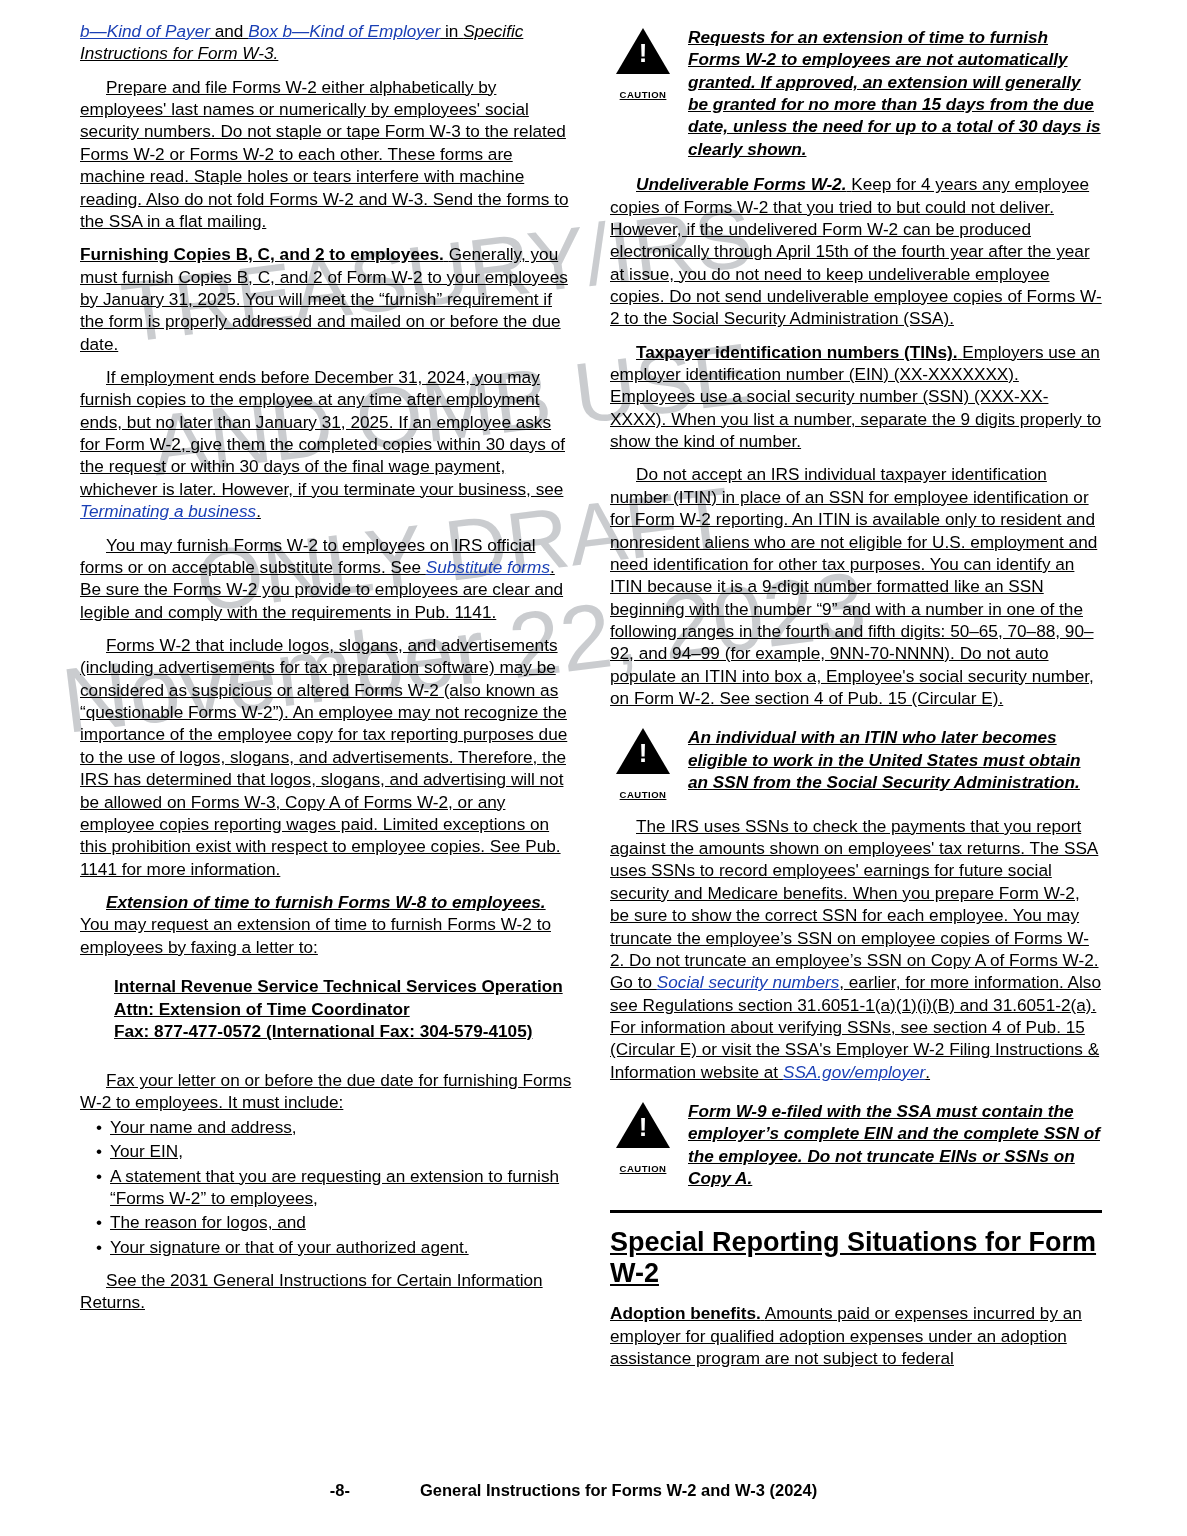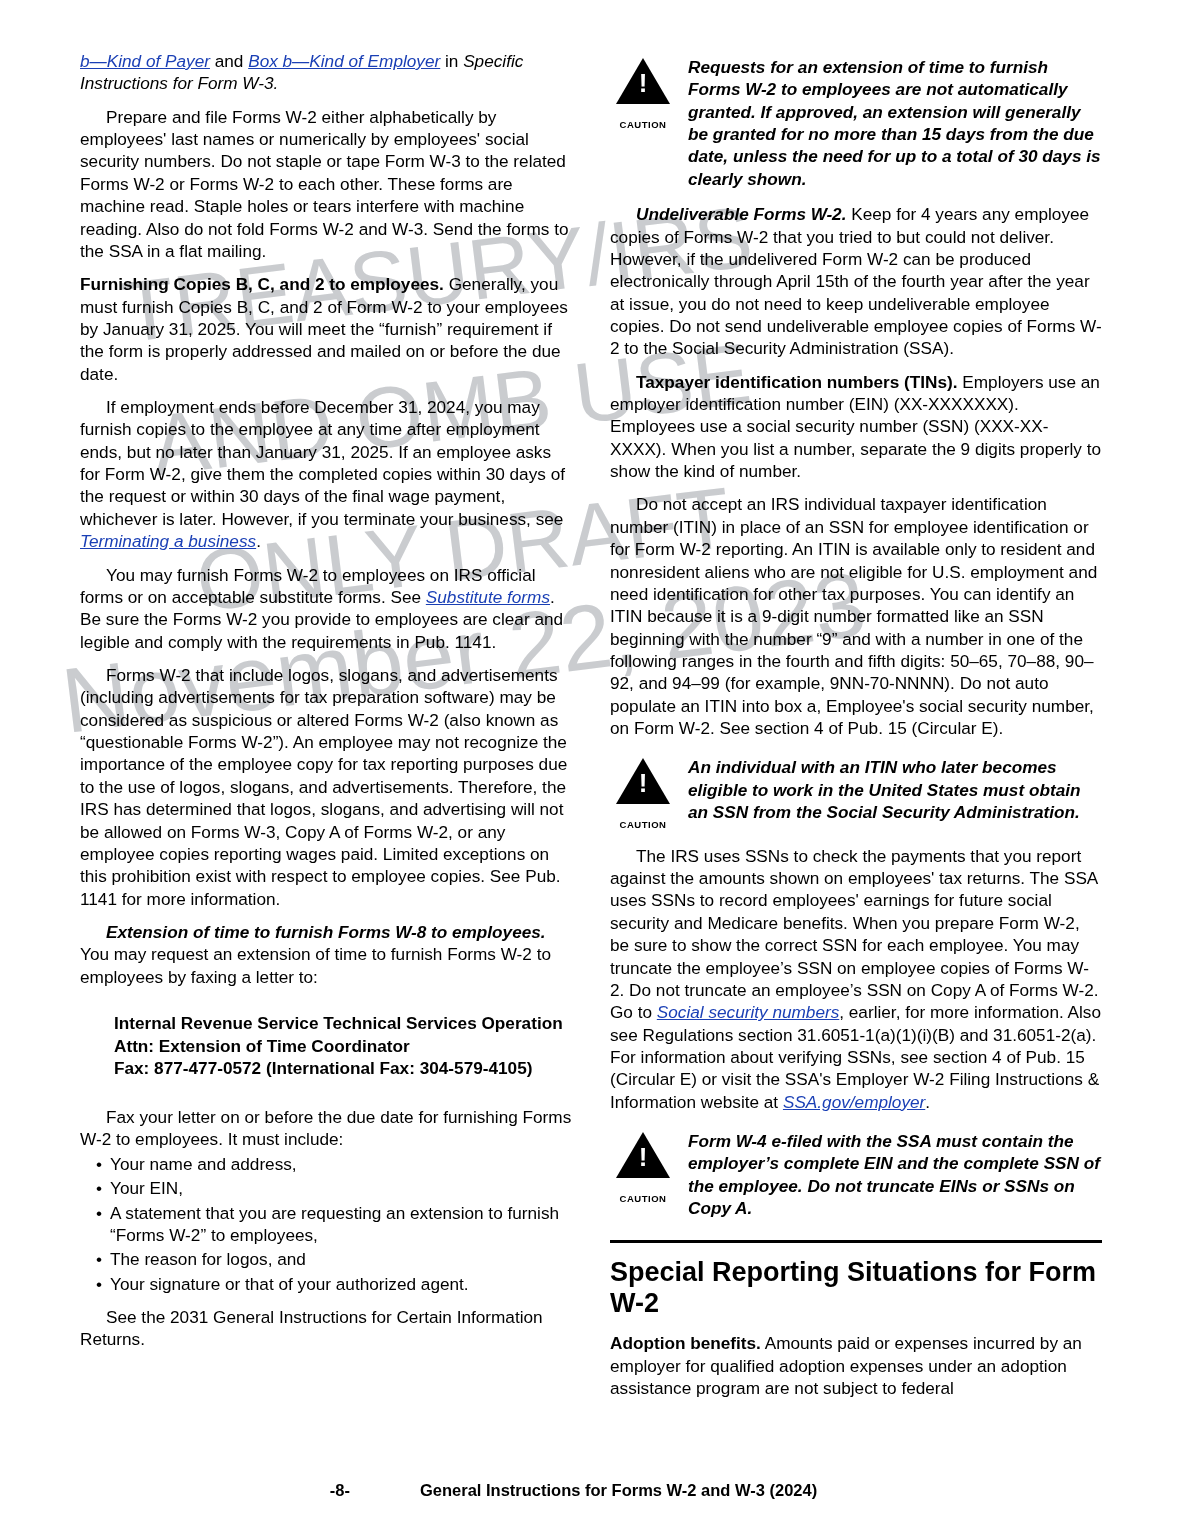--- a/index.html
+++ b/index.html
@@ -8,22 +8,23 @@
     height: 1536px;
     background: #ffffff;
     font-family: "Liberation Sans", sans-serif;
     color: #000000;
     position: relative;
     overflow: hidden;
   }
   .page {
     position: absolute;
     inset: 0;
-    padding: 50px 80px 0 80px;
+    padding: 20px 80px 0 80px;
     box-sizing: border-box;
+    text-decoration: underline;
   }
   .watermark {
     position: absolute;
     left: 0; top: 0;
     width: 1187px; height: 1536px;
     pointer-events: none;
     z-index: 5;
   }
   .wm-line {
     position: absolute;
@@ -55,21 +56,21 @@
   .para.noindent { text-indent: 0; }
   .bold { font-weight: bold; }
   .ital { font-style: italic; }
   .bi { font-weight: bold; font-style: italic; text-align: center; }
   a.link {
     color: #1a3fb5;
     text-decoration: underline;
     font-style: italic;
   }
   .addr {
-    margin: 24px 0 0 34px;
+    margin: 17px 0 0 34px;
     font-weight: bold;
     line-height: 1.32;
   }
   .bullets { margin: 2px 0 0 0; }
   .bullet { text-indent: 0; margin-left: 16px; position: relative; padding-left: 14px; }
   .bullet:before { content: "•"; position: absolute; left: 0; }
   .gap-sm { height: 9px; }
   .gap-lg { height: 26px; }
 
   
@@ -261,21 +262,21 @@
         <span>The IRS uses SSNs to check the payments that you report against the amounts shown on employees' tax returns. The SSA uses SSNs to record employees' earnings for future social security and Medicare benefits. When you prepare Form W-2, be sure to show the correct SSN for each employee. You may truncate the employee’s SSN on employee copies of Forms W-2. Do not truncate an employee’s SSN on Copy A of Forms W-2. Go to </span><a class="link" href="#">Social security numbers</a><span>, earlier, for more information. Also see Regulations section 31.6051-1(a)(1)(i)(B) and 31.6051-2(a). For information about verifying SSNs, see section 4 of Pub. 15 (Circular E) or visit the SSA's Employer W-2 Filing Instructions &amp; Information website at </span><a class="link" href="#">SSA.gov/employer</a><span>.</span>
       </p>
 
       <div class="gap-sm"></div>
 
       <div class="caution">
         <div class="caution-icon">
           <div class="tri"></div>
           <div class="caution-word">CAUTION</div>
         </div>
-        <div class="caution-body">Form W-4 e-filed with the SSA must contain the employer’s complete EIN and the complete SSN of the employee. Do not truncate EINs or SSNs on Copy A.</div>
+        <div class="caution-body">Form W-9 e-filed with the SSA must contain the employer’s complete EIN and the complete SSN of the employee. Do not truncate EINs or SSNs on Copy A.</div>
       </div>
 
       <hr class="hr">
 
       <h2 class="section">Special Reporting Situations for Form W-2</h2>
 
       <p class="para noindent">
         <span class="bold">Adoption benefits.</span>
         <span>Amounts paid or expenses incurred by an employer for qualified adoption expenses under an adoption assistance program are not subject to federal</span>
       </p>

